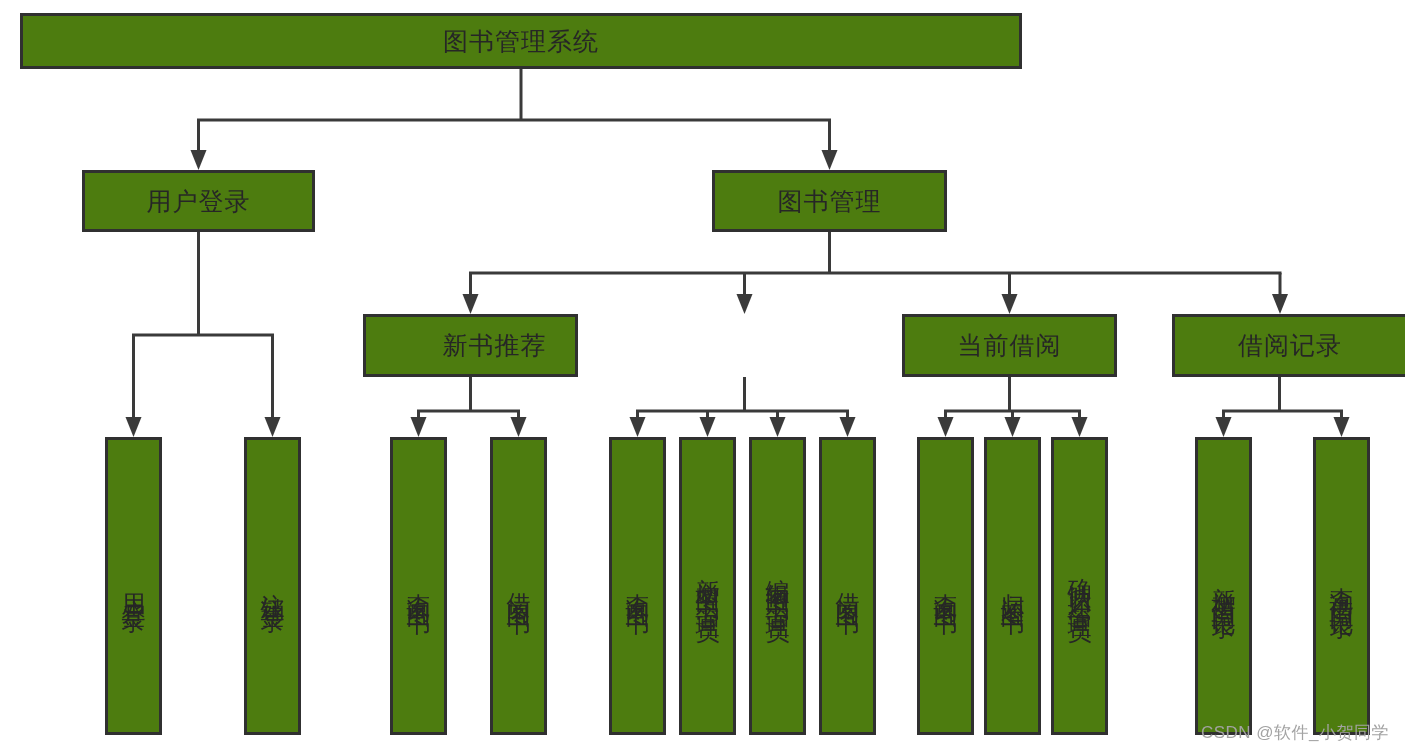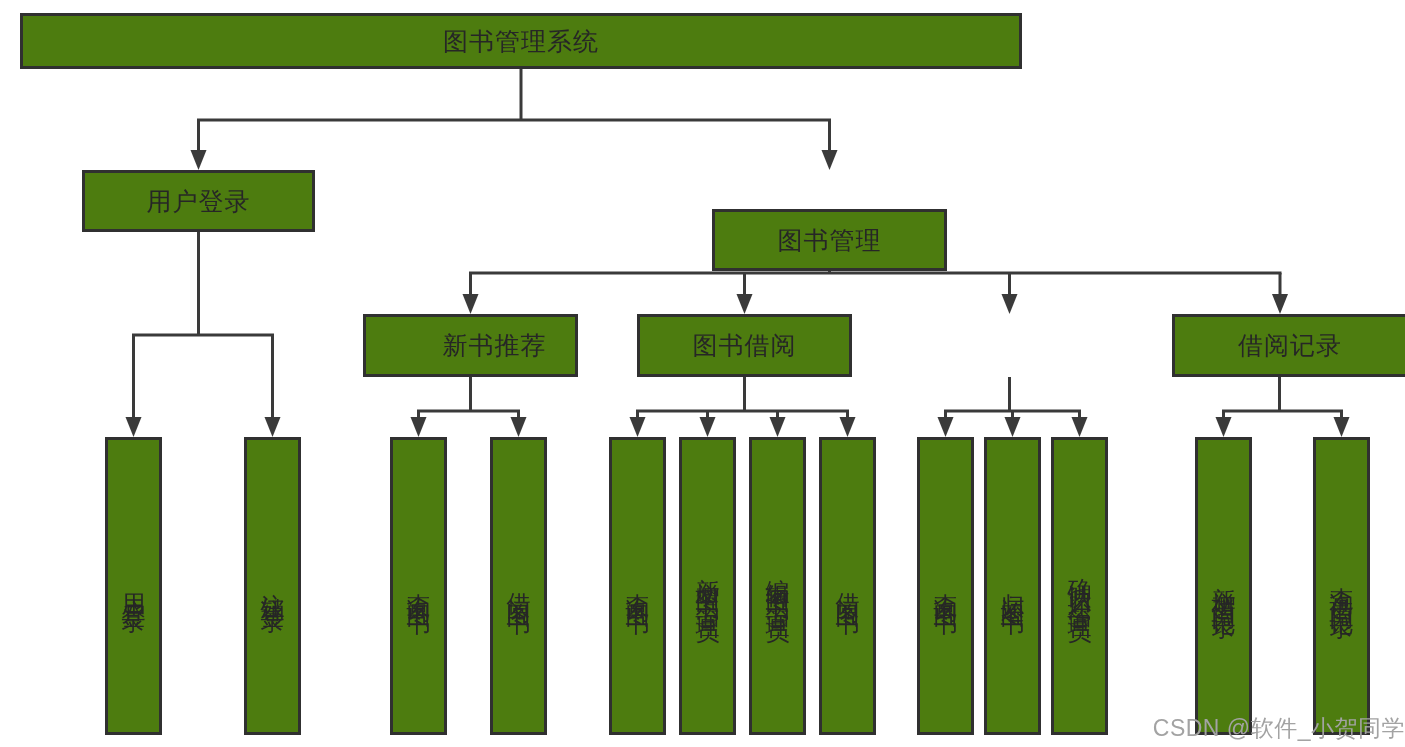--- a/index.html
+++ b/index.html
@@ -33,22 +33,22 @@
   }
   .leaf .lbl{
     writing-mode:vertical-rl;
     font-size:24px;
     letter-spacing:6px;
     line-height:1;
     white-space:nowrap;
   }
   .watermark{
     position:absolute;
-    right:0;bottom:3px;
-    font-size:23px;
+    right:16px;bottom:3px;
+    font-size:17px;
     color:var(--wm);
     letter-spacing:0.5px;
     white-space:nowrap;
   }
 </style>
 </head>
 <body>
 
 <div id="stage">
 
@@ -107,29 +107,29 @@
       <polygon points="1333.5,417 1349.5,417 1341.5,437" fill="#3a3a3a"></polygon>
     </svg>
 
   <div class="node hnode" style="left:20px;top:13px;width:1002px;height:56px;">
     <span class="lbl">图书管理系统</span>
   </div>
 
   <div class="node hnode" style="left:82px;top:170px;width:233px;height:62px;">
     <span class="lbl">用户登录</span>
   </div>
-  <div class="node hnode" style="left:712px;top:170px;width:235px;height:62px;margin-top:39px;">
+  <div class="node hnode" style="left:712px;top:170px;width:235px;height:62px;">
     <span class="lbl">图书管理</span>
   </div>
 
   <div class="node hnode" style="left:363px;top:314px;width:215px;height:63px;padding-left:48px;">
     <span class="lbl">新书推荐</span>
   </div>
-  <div class="node hnode" style="left:637px;top:314px;width:215px;height:63px;">
-    <span class="lbl">图书借阅</span>
+  <div class="node hnode" style="left:902px;top:314px;width:215px;height:63px;">
+    <span class="lbl">当前借阅</span>
   </div>
   <div class="node hnode" style="left:1172px;top:314px;width:236px;height:63px;">
     <span class="lbl">借阅记录</span>
   </div>
 
   <div class="node leaf" style="left:105px;top:437px;width:57px;height:298px;">
     <span class="lbl">用户登录</span>
   </div>
   <div class="node leaf" style="left:244px;top:437px;width:57px;height:298px;">
     <span class="lbl">注销登录</span>

